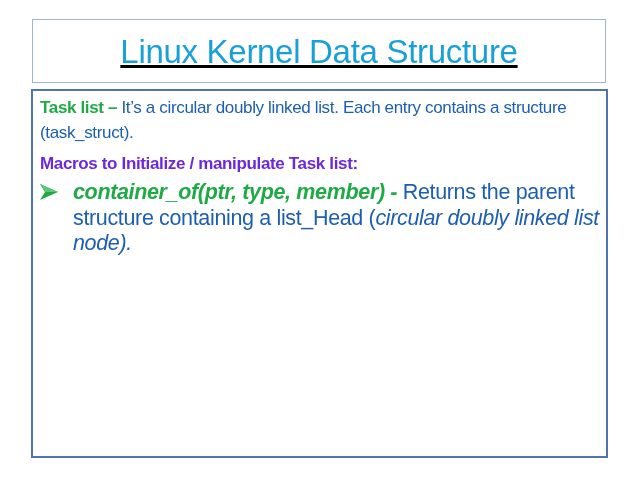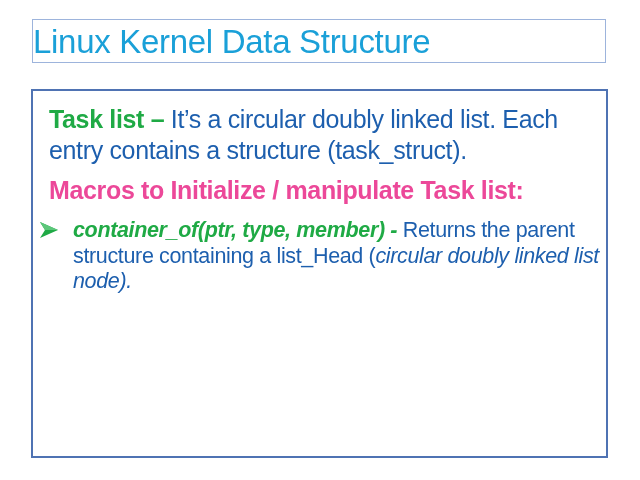--- a/index.html
+++ b/index.html
@@ -12,61 +12,62 @@
       height: 480px;
       position: relative;
       overflow: hidden;
       font-family: "Liberation Sans", "DejaVu Sans", sans-serif;
     }
     .title-box {
       position: absolute;
       left: 32px;
       top: 19px;
       width: 574px;
-      height: 44px;
+      height: 64px;
       border: 1.5px solid #9db4dc;
       box-sizing: border-box;
       display: flex;
       align-items: center;
-      justify-content: flex-start;
+      justify-content: center;
+      text-decoration: underline;
     }
     .title {
       color: #1aa0d8;
       font-size: 33px;
       font-weight: normal;
       letter-spacing: -0.3px;
       margin: 0;
       line-height: 1;
     }
     .content-box {
       position: absolute;
       left: 31px;
       top: 89px;
       width: 577px;
       height: 369px;
       border: 2px solid #4f73b3;
       box-sizing: border-box;
       padding: 4px 6px 0 7px;
     }
     .para {
-      margin: 9px;
-      font-size: 25px;
-      line-height: 31px;
+      margin: 0;
+      font-size: 17px;
+      line-height: 25px;
       color: #1d5fae;
       letter-spacing: -0.35px;
     }
     .para + .para { margin-top: 6px; }
     .green-bold { color: #1faa45; font-weight: bold; }
-    .red-bold { color: #ec4899; font-weight: bold; }
+    .red-bold { color: #6d28d9; font-weight: bold; }
     .green-bi { color: #1faa45; font-weight: bold; font-style: italic; }
     .italic { font-style: italic; }
     .light-dot { color: #6f8fc8; }
     .bullet {
       display: flex;
-      margin-top: 12px;
+      margin-top: 4px;
     }
     .bullet-marker {
       width: 33px;
       flex: 0 0 33px;
       padding-top: 4px;
     }
     .bullet-marker svg { display: block; }
     .bullet-text {
       flex: 1;
       font-size: 21.5px;

